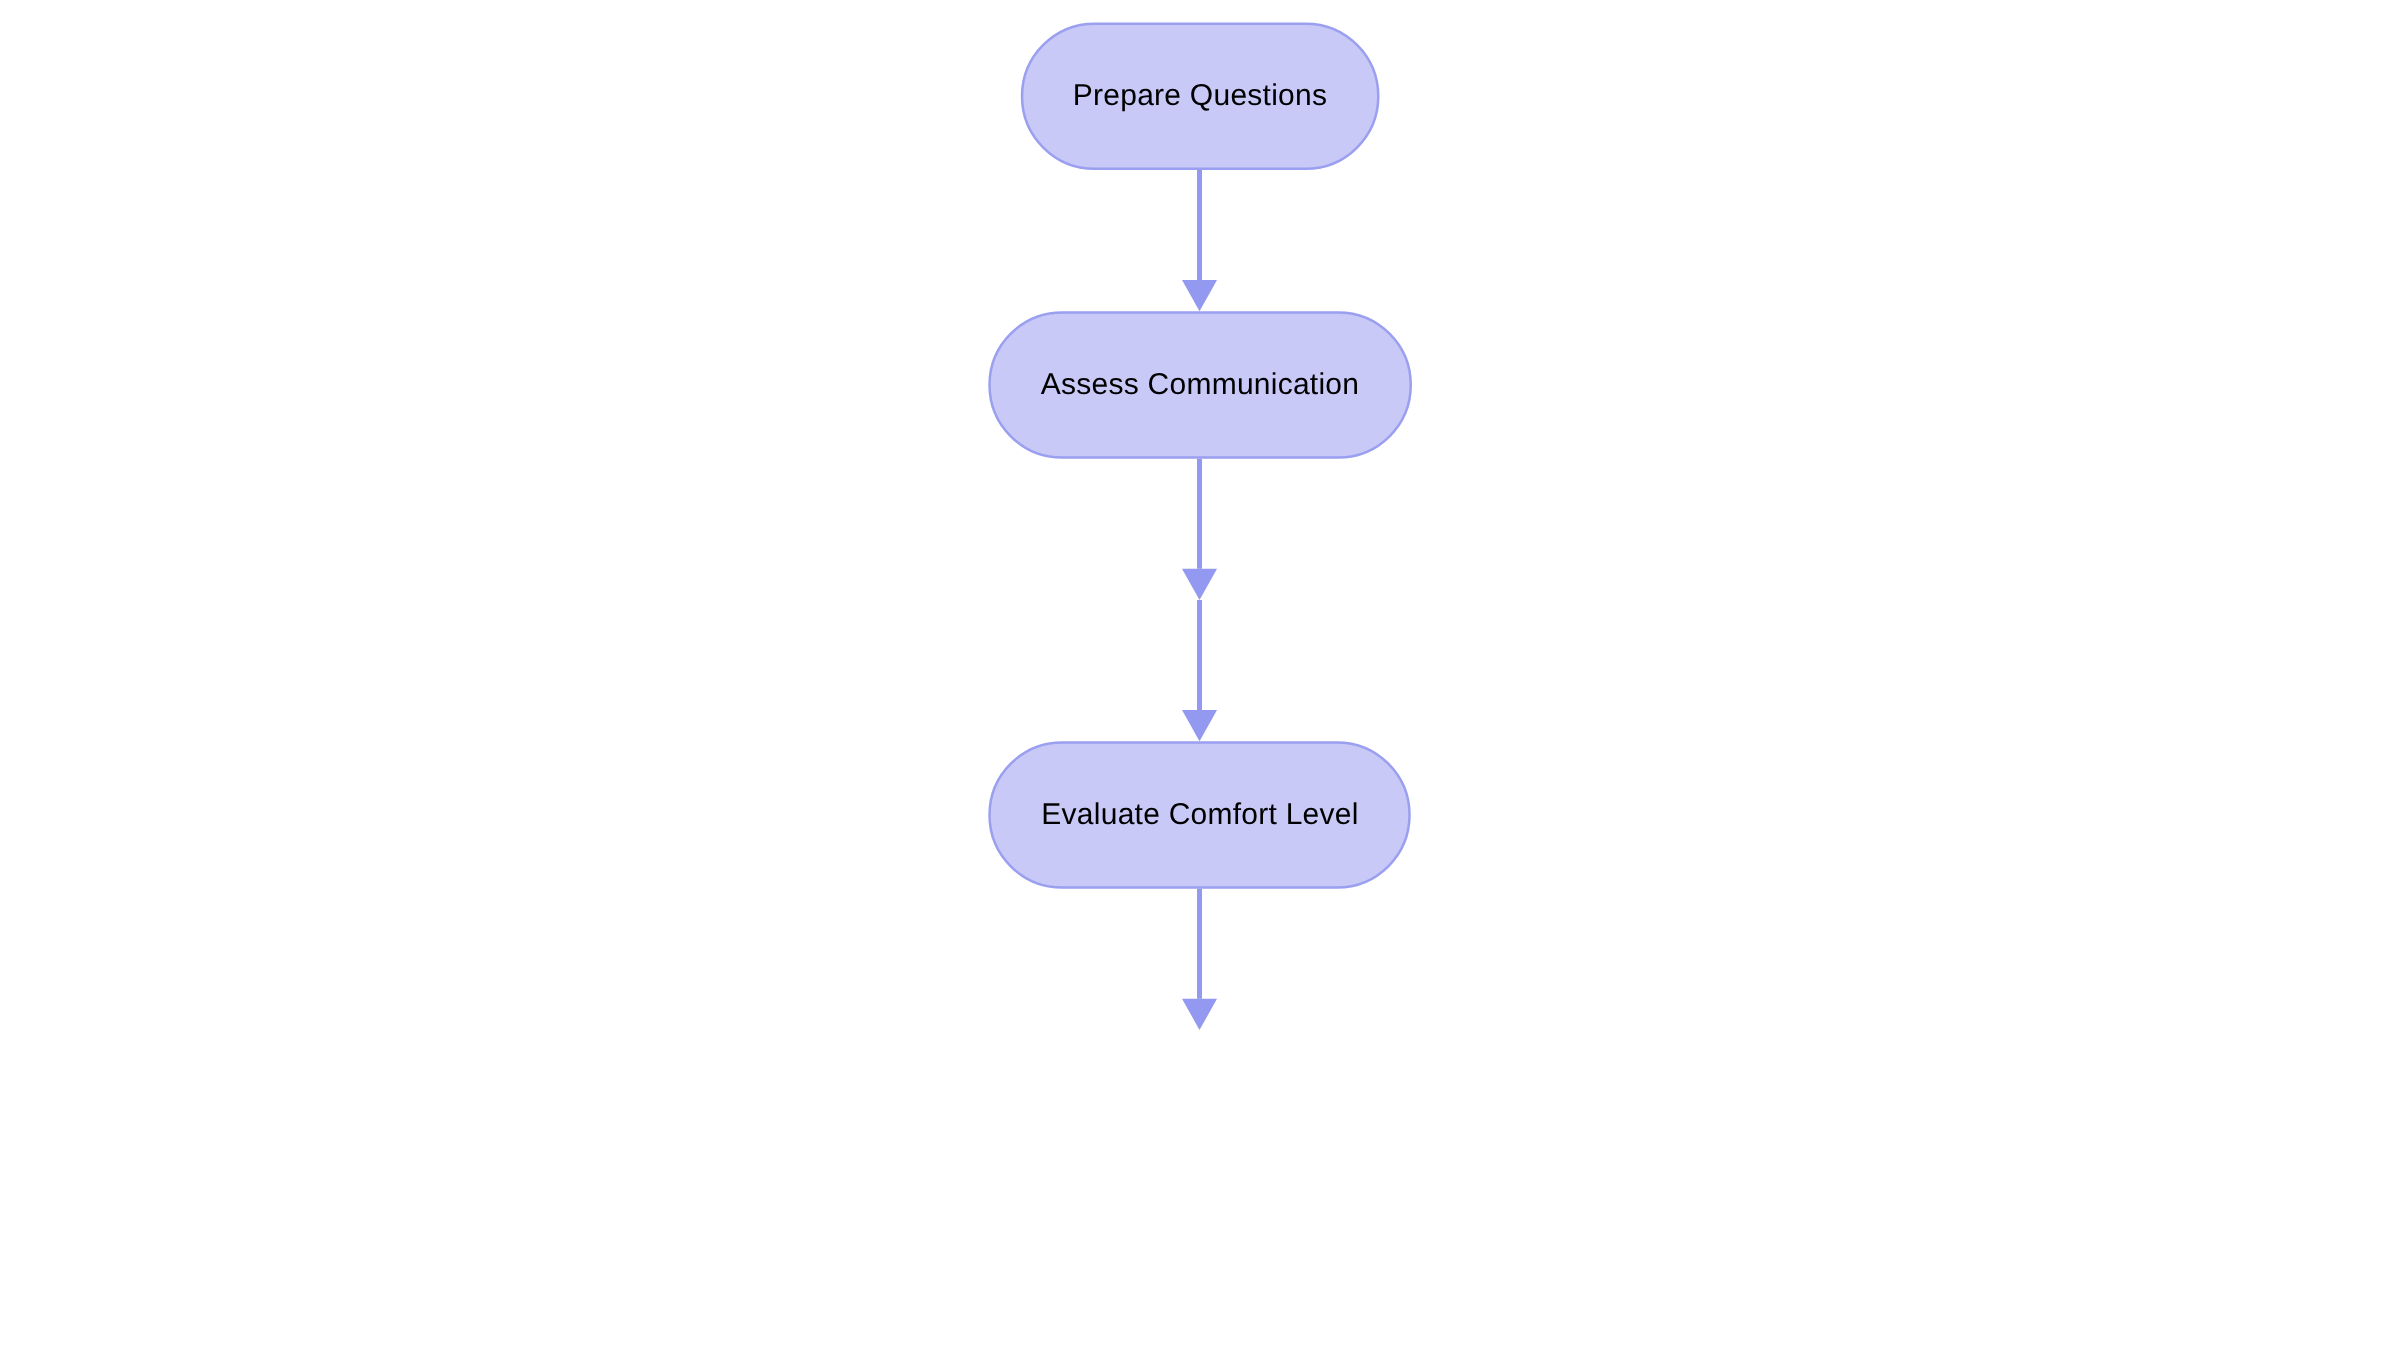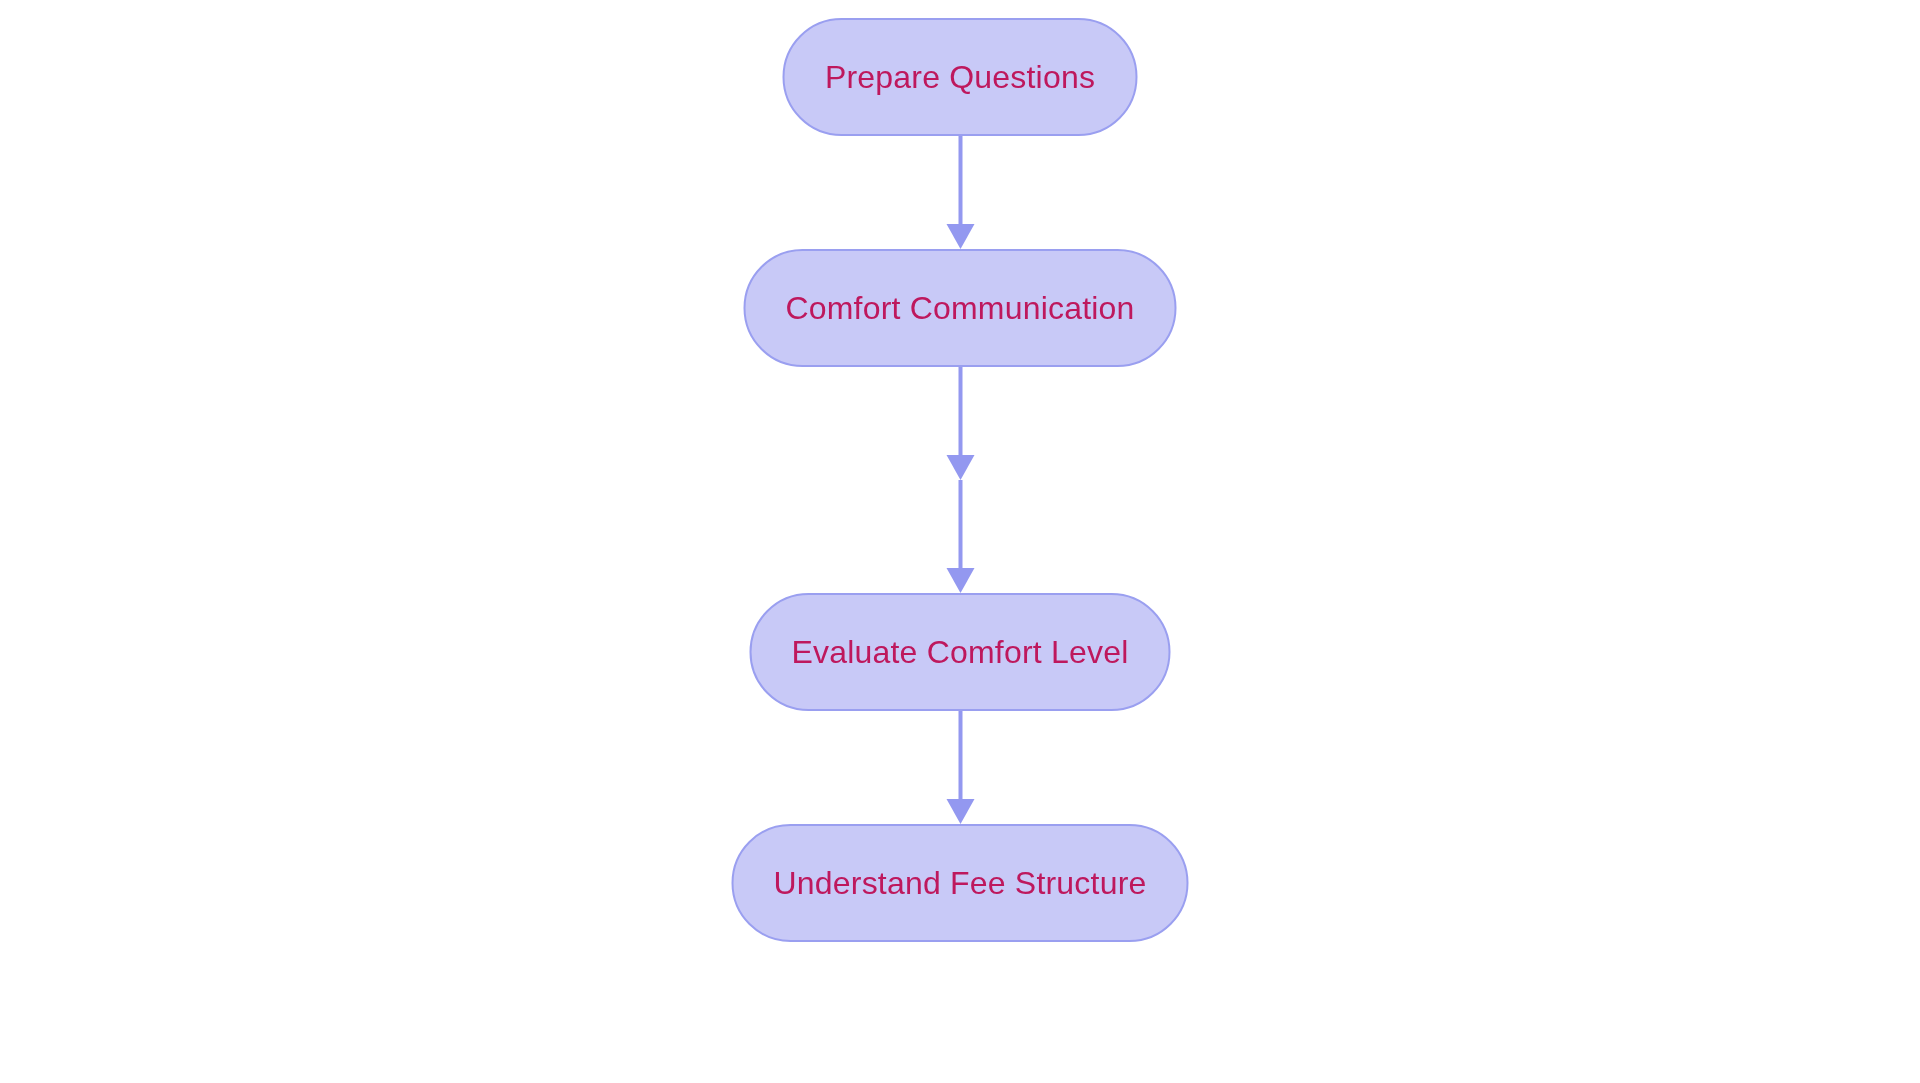--- a/index.html
+++ b/index.html
@@ -30,22 +30,22 @@
     display: flex;
     align-items: center;
     justify-content: center;
     padding: 0 40px;
     background: #c8c9f7;
     border: 2px solid #9a9ff0;
     border-radius: 59px;
     white-space: nowrap;
   }
   .node-label {
-    font-size: 32px;
-    color: #be185d;
+    font-size: 24px;
+    color: #000000;
     letter-spacing: 0.2px;
   }
   .connector {
     height: 113px;
     display: flex;
     flex-direction: column;
     align-items: center;
   }
   .connector .line {
     width: 4px;
@@ -69,21 +69,21 @@
     <div class="flow-node">
       <span class="node-label">Prepare Questions</span>
     </div>
 
     <div class="connector">
       <div class="line"></div>
       <div class="arrowhead"></div>
     </div>
 
     <div class="flow-node">
-      <span class="node-label">Comfort Communication</span>
+      <span class="node-label">Assess Communication</span>
     </div>
 
     <div class="connector">
       <div class="line"></div>
       <div class="arrowhead"></div>
     </div>
 
 
     <div class="connector">
       <div class="line"></div>
@@ -92,18 +92,15 @@
 
     <div class="flow-node">
       <span class="node-label">Evaluate Comfort Level</span>
     </div>
 
     <div class="connector">
       <div class="line"></div>
       <div class="arrowhead"></div>
     </div>
 
-    <div class="flow-node">
-      <span class="node-label">Understand Fee Structure</span>
-    </div>
 
   </div>
 </div>
 
 </body></html>

